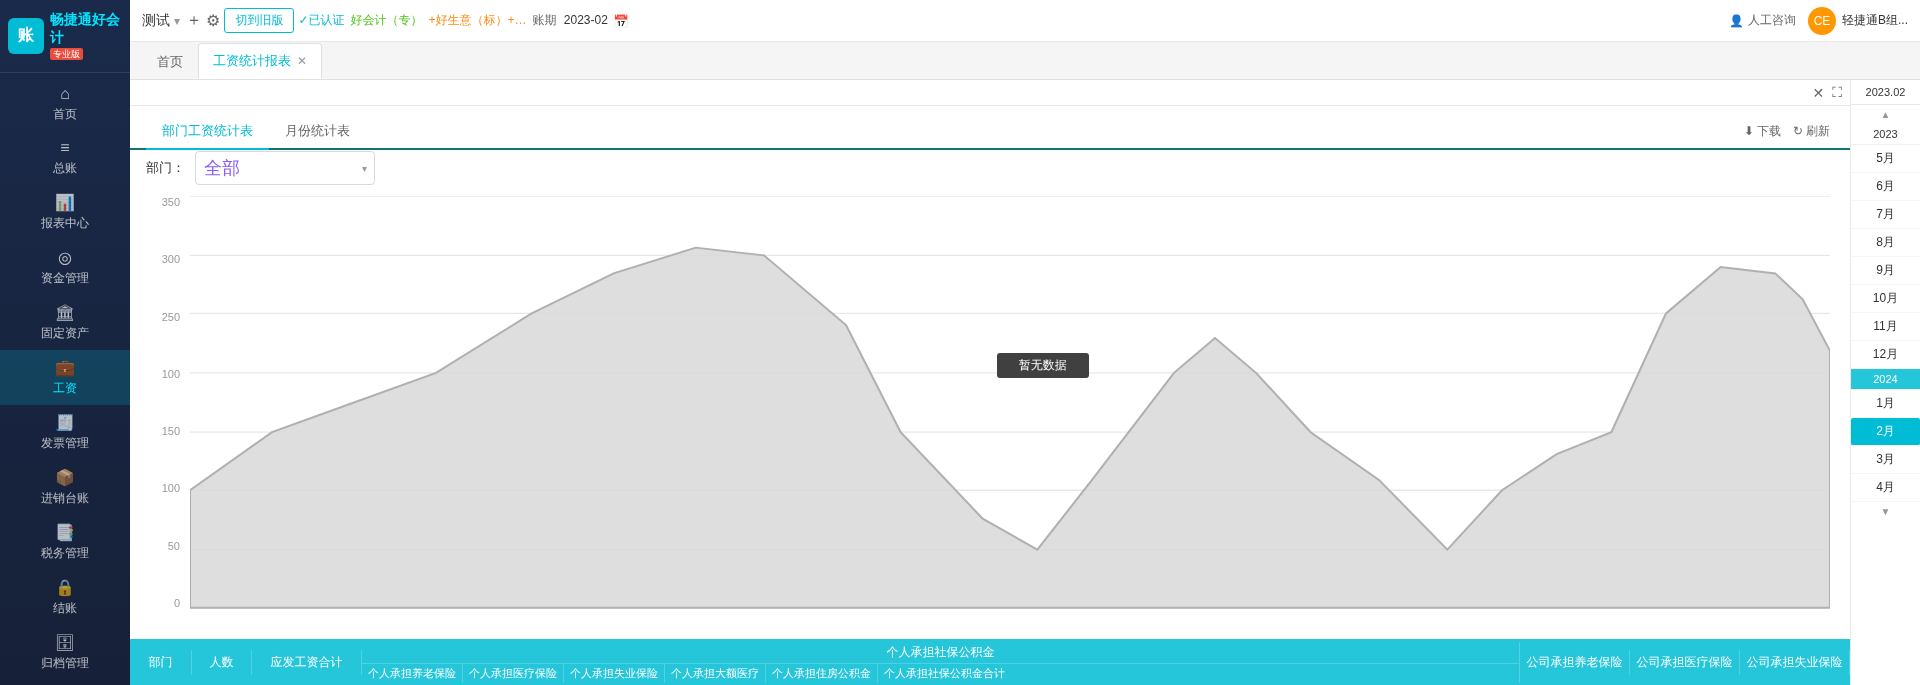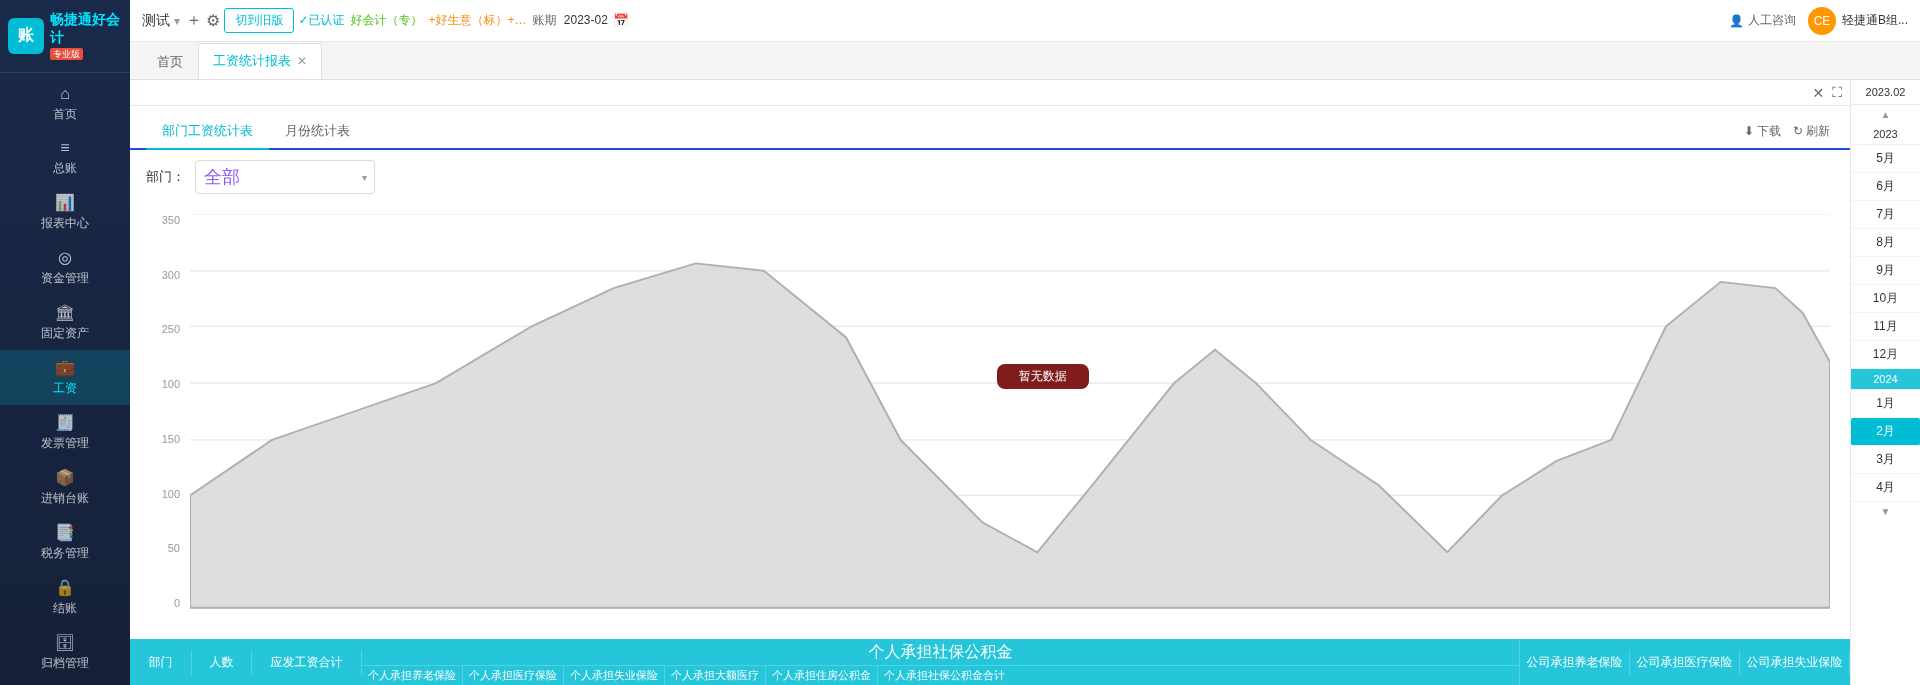--- a/index.html
+++ b/index.html
@@ -81,21 +81,21 @@
     .topbar-gear { color: #666; font-size: 16px; cursor: pointer; }
     .topbar-btn {
       border: 1px solid #00bcd4;
       color: #00bcd4;
       padding: 3px 10px;
       border-radius: 3px;
       font-size: 12px;
       cursor: pointer;
       background: white;
     }
-    .topbar-tags { display: flex; align-items: center; gap: 6px; flex: 1; }
+    .topbar-tags { display: flex; align-items: flex-end; gap: 6px; flex: 1; }
     .topbar-tag { font-size: 12px; color: #666; }
     .topbar-tag.certified { color: #00bcd4; }
     .topbar-tag.good { color: #52c41a; }
     .topbar-tag.biz { color: #fa8c16; }
     .topbar-period { font-size: 12px; color: #666; }
     .topbar-period-val { color: #333; font-weight: 500; }
     .topbar-cal { color: #999; cursor: pointer; }
     .topbar-right { display: flex; align-items: center; gap: 12px; margin-left: auto; }
     .topbar-service { display: flex; align-items: center; gap: 4px; color: #666; font-size: 12px; cursor: pointer; }
     .topbar-user { display: flex; align-items: center; gap: 6px; cursor: pointer; }
@@ -147,21 +147,21 @@
       display: flex;
       flex-direction: column;
       overflow: hidden;
     }
 
     
     .subtabs {
       display: flex;
       align-items: center;
       padding: 8px 16px 0;
-      border-bottom: 2px solid #1d4ed8;
+      border-bottom: 2px solid #0f766e;
       gap: 0;
       position: relative;
       flex-shrink: 0;
       justify-content: space-between;
     }
     .subtabs-left { display: flex; gap: 0; }
     .subtab {
       padding: 8px 16px;
       font-size: 13px;
       cursor: pointer;
@@ -181,21 +181,21 @@
       gap: 3px;
       color: #666;
       font-size: 12px;
       cursor: pointer;
     }
 
     
     .filter-row {
       display: flex;
       align-items: center;
-      padding: 10px 16px;
+      padding: 1px 16px;
       gap: 10px;
       flex-shrink: 0;
     }
     .filter-label { font-size: 13px; color: #333; }
     .filter-select-wrapper {
       position: relative;
       display: inline-flex;
       align-items: center;
     }
     .filter-select-wrapper select {
@@ -252,24 +252,24 @@
       left: 44px;
       right: 4px;
       top: 0;
       bottom: 20px;
     }
 
     .chart-svg { width: 100%; height: 100%; }
 
     .tooltip-box {
       position: absolute;
-      background: #7f1d1d;
+      background: #404040;
       color: white;
       padding: 4px 22px;
-      border-radius: 8px;
+      border-radius: 3px;
       font-size: 12px;
       white-space: nowrap;
       transform: translateX(-50%);
       pointer-events: none;
     }
 
     
     .table-header {
       height: 46px;
       background: #26c6da;
@@ -284,21 +284,21 @@
       text-align: center;
       padding: 4px 6px;
       flex-shrink: 0;
       border-right: 1px solid rgba(255,255,255,0.2);
       display: flex;
       align-items: center;
       justify-content: center;
     }
     .th-group-title {
       color: white;
-      font-size: 16px;
+      font-size: 12px;
       padding: 2px 6px;
       border-bottom: 1px solid rgba(255,255,255,0.2);
       width: 100%;
       text-align: center;
     }
     .th-group-cols {
       display: flex;
     }
     .th-sub-cell {
       color: white;

